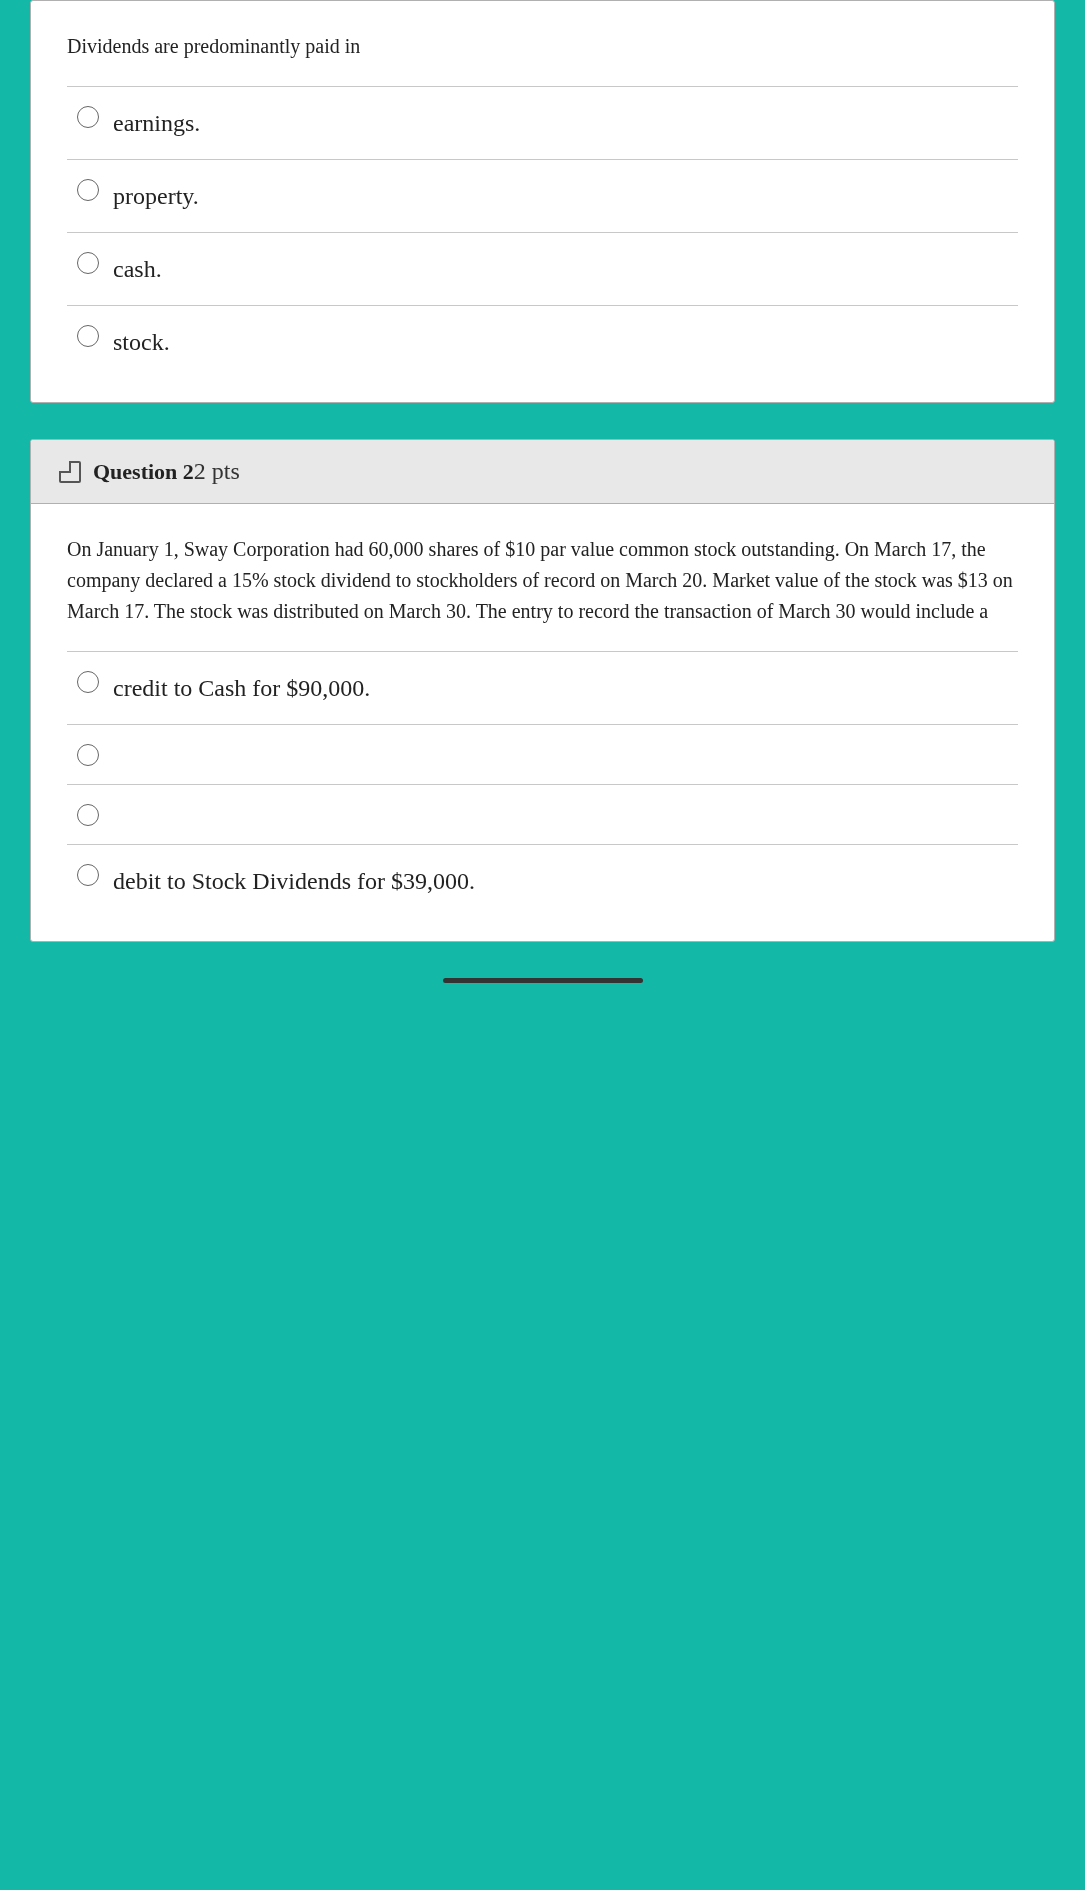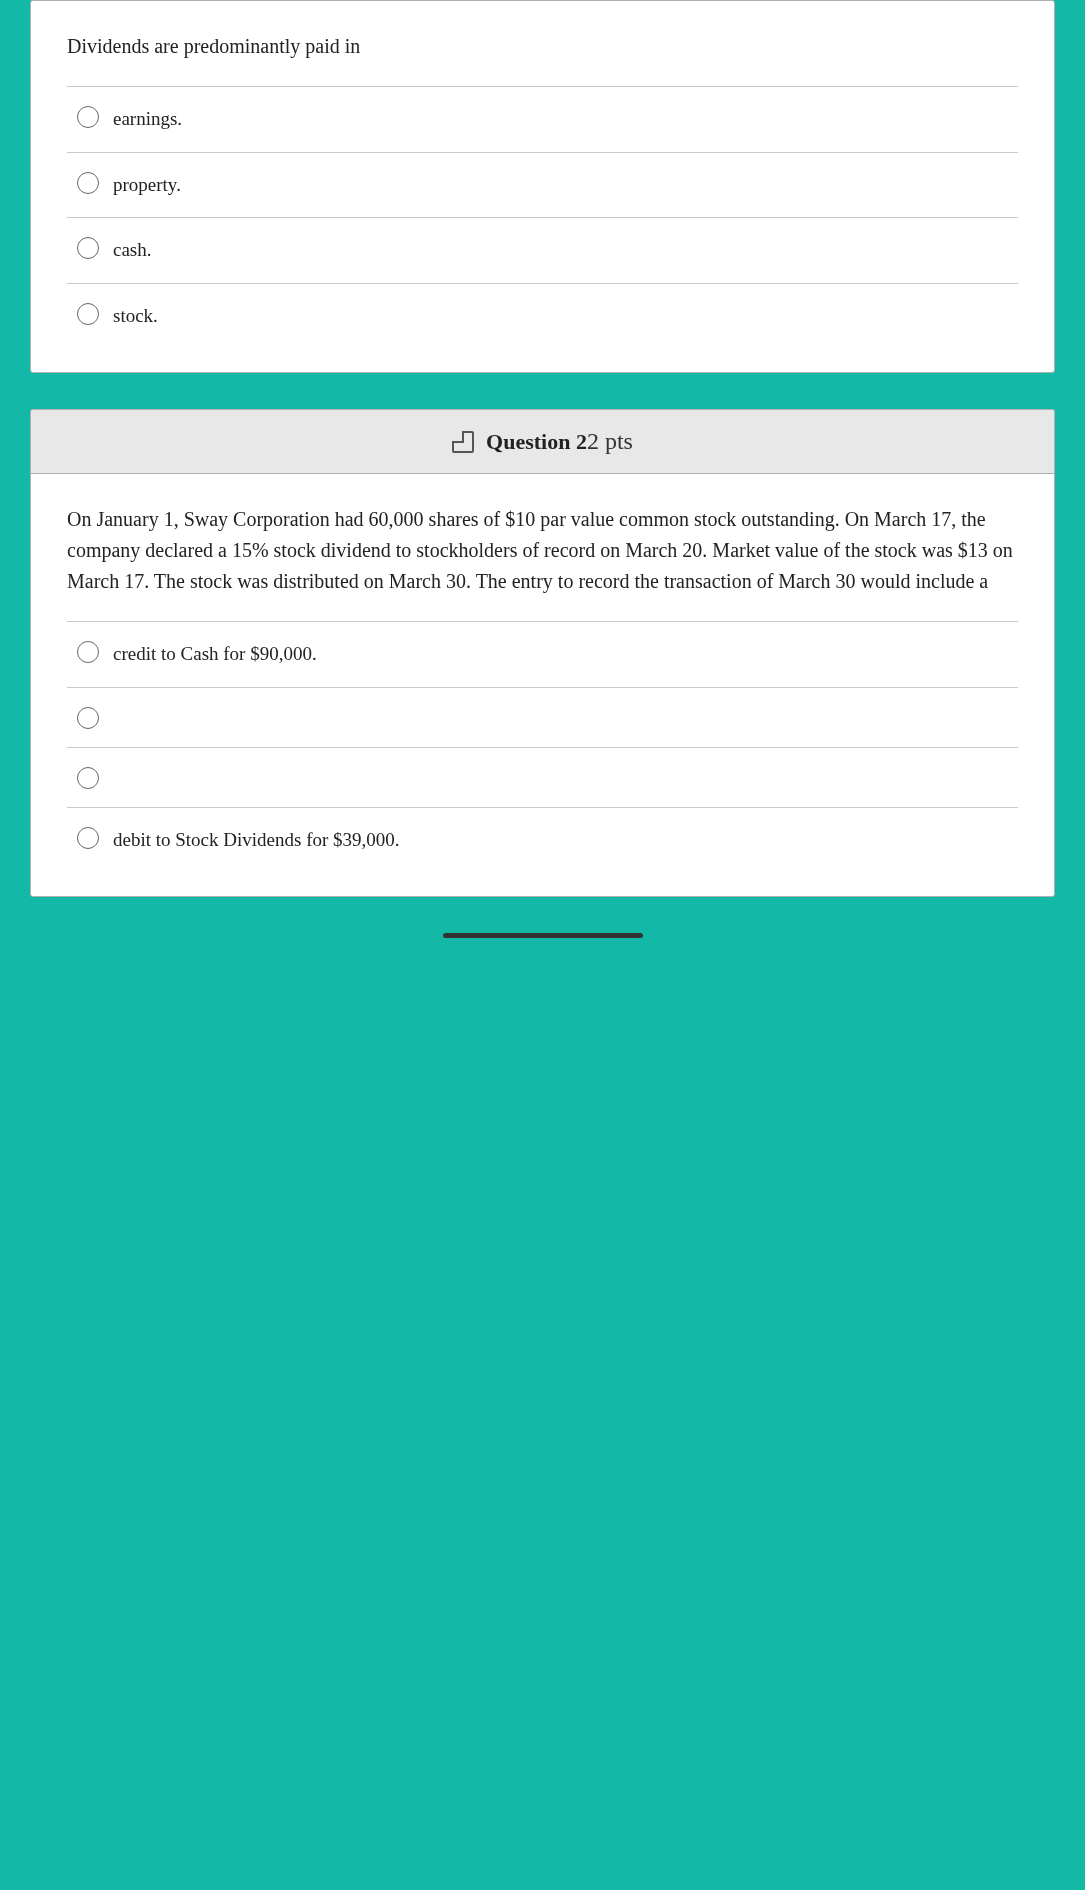--- a/index.html
+++ b/index.html
@@ -68,33 +68,33 @@
       height: 22px;
       border-radius: 50%;
       border: 1.8px solid #666;
       flex-shrink: 0;
       margin-top: 1px;
       background: #fff;
       display: inline-block;
     }
 
     .option-label {
-      font-size: 19px;
+      font-size: 24px;
       line-height: 1.5;
       color: #222;
     }
 
     
     .question-header {
       background: #e8e8e8;
       border-bottom: 1.5px solid #b0b0b0;
       padding: 18px 28px;
       display: flex;
       align-items: center;
-      justify-content: center;
+      justify-content: flex-start;
     }
 
     .question-header-left {
       display: flex;
       align-items: center;
       gap: 12px;
     }
 
     .corner-icon {
       width: 22px;

